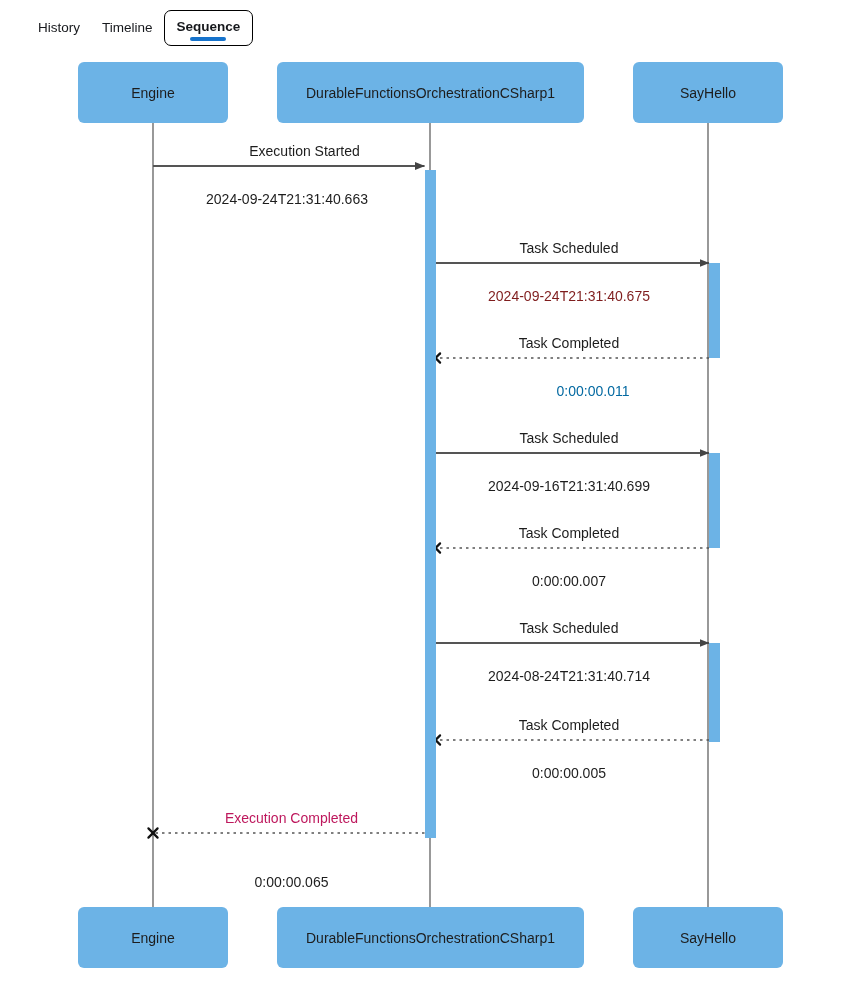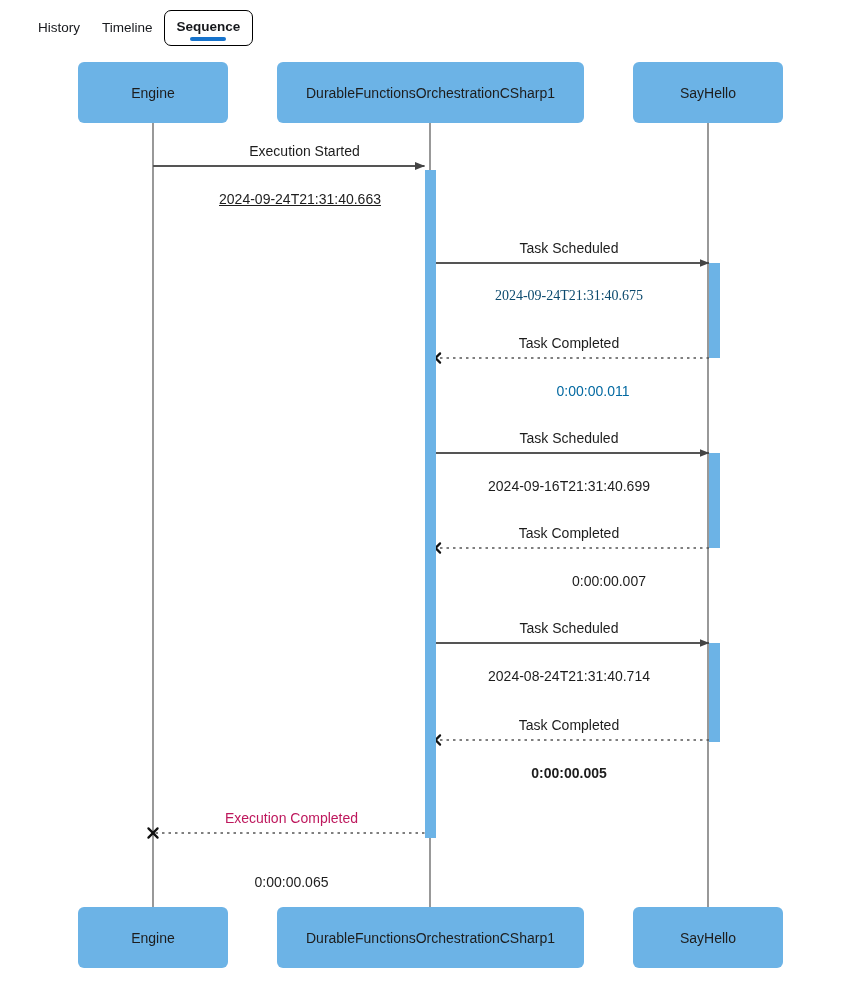--- a/index.html
+++ b/index.html
@@ -180,31 +180,31 @@
         </div>
       </div>
     <div id="activations">
         <div class="activation" style="left: 424.5px; top: 170px; width: 11px; height: 668px; background: rgb(108, 179, 230);"></div>
         <div class="activation" style="left: 709px; top: 263px; width: 11px; height: 95px; background: rgb(108, 179, 230);"></div>
         <div class="activation" style="left: 709px; top: 453px; width: 11px; height: 95px; background: rgb(108, 179, 230);"></div>
         <div class="activation" style="left: 709px; top: 643px; width: 11px; height: 99px; background: rgb(108, 179, 230);"></div>
       </div>
     <div id="labels">
         <div class="msg-label" style="left: 291.5px; top: 143px; color: rgb(29, 29, 29); margin-left: 13px;">Execution Started</div>
-        <div class="msg-meta" style="left: 300px; top: 191px; color: rgb(29, 29, 29); text-decoration: underline;">2024-09-24T21:31:40.663</div>
+        <div class="msg-meta" style="left: 287px; top: 191px; color: rgb(29, 29, 29);">2024-09-24T21:31:40.663</div>
         <div class="msg-label" style="left: 569px; top: 240px; color: rgb(29, 29, 29);">Task Scheduled</div>
-        <div class="msg-meta" style="left: 569px; top: 288px; color: #0c4a6e; font-family: Liberation Serif, serif;">2024-09-24T21:31:40.675</div>
+        <div class="msg-meta" style="left: 569px; top: 288px; color: #7f1d1d;">2024-09-24T21:31:40.675</div>
         <div class="msg-label" style="left: 569px; top: 335px; color: rgb(29, 29, 29);">Task Completed</div>
         <div class="msg-meta" style="left: 593px; top: 383px; color: #0369a1;">0:00:00.011</div>
         <div class="msg-label" style="left: 569px; top: 430px; color: rgb(29, 29, 29);">Task Scheduled</div>
         <div class="msg-meta" style="left: 569px; top: 478px; color: rgb(29, 29, 29);">2024-09-16T21:31:40.699</div>
         <div class="msg-label" style="left: 569px; top: 525px; color: rgb(29, 29, 29);">Task Completed</div>
-        <div class="msg-meta" style="left: 569px; top: 573px; color: rgb(29, 29, 29); margin-left: 40px;">0:00:00.007</div>
+        <div class="msg-meta" style="left: 569px; top: 573px; color: rgb(29, 29, 29);">0:00:00.007</div>
         <div class="msg-label" style="left: 569px; top: 620px; color: rgb(29, 29, 29);">Task Scheduled</div>
         <div class="msg-meta" style="left: 569px; top: 668px; color: rgb(29, 29, 29);">2024-08-24T21:31:40.714</div>
         <div class="msg-label" style="left: 569px; top: 717px; color: rgb(29, 29, 29);">Task Completed</div>
-        <div class="msg-meta" style="left: 569px; top: 765px; color: rgb(29, 29, 29); font-weight: bold;">0:00:00.005</div>
+        <div class="msg-meta" style="left: 569px; top: 765px; color: rgb(29, 29, 29);">0:00:00.005</div>
         <div class="msg-label" style="left: 291.5px; top: 810px; color: #be185d;">Execution Completed</div>
         <div class="msg-meta" style="left: 291.5px; top: 858px; color: rgb(29, 29, 29); margin-top: 16px;">0:00:00.065</div>
       </div>
   </div>
 
 </div>
 
 </body></html>

